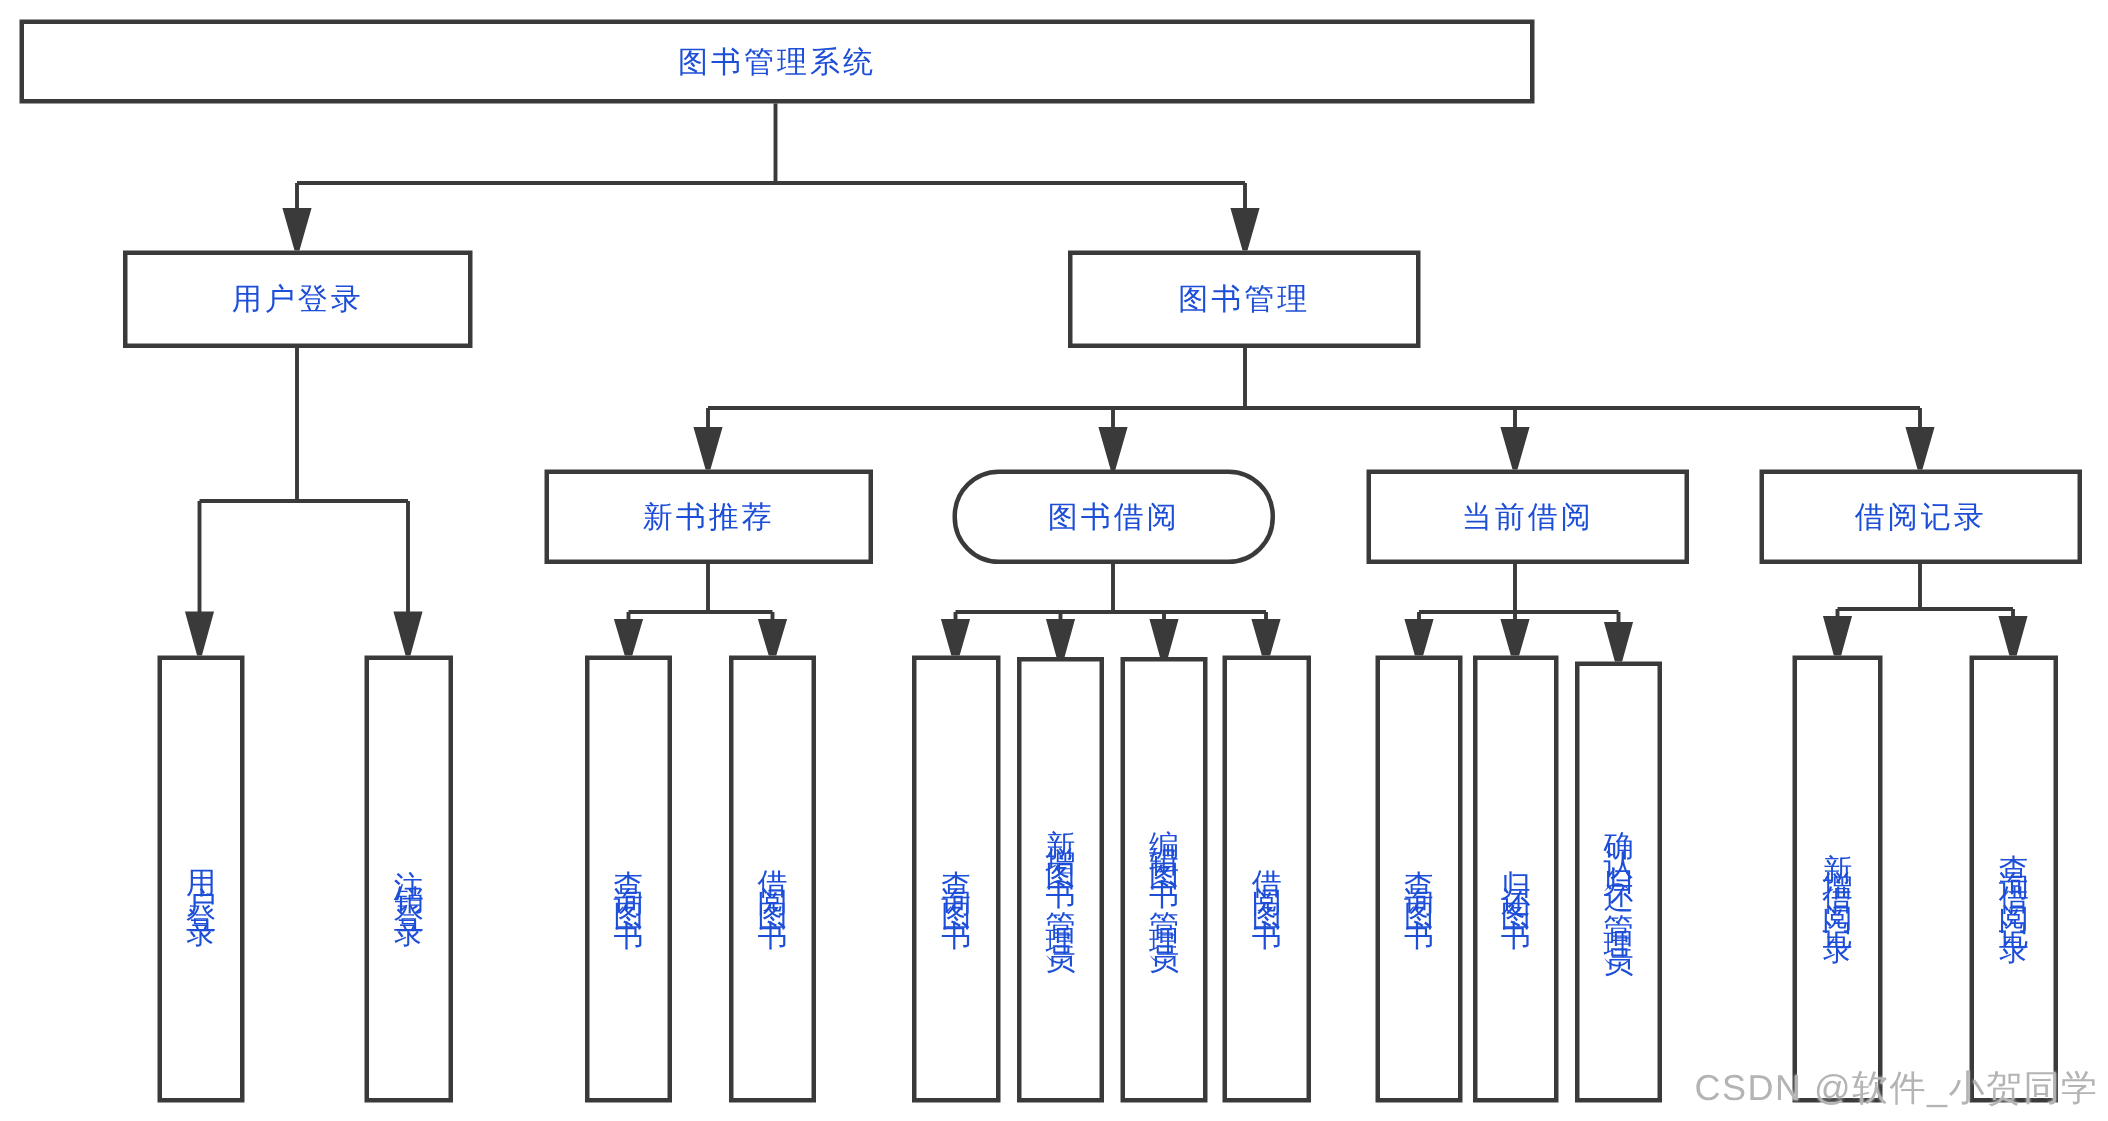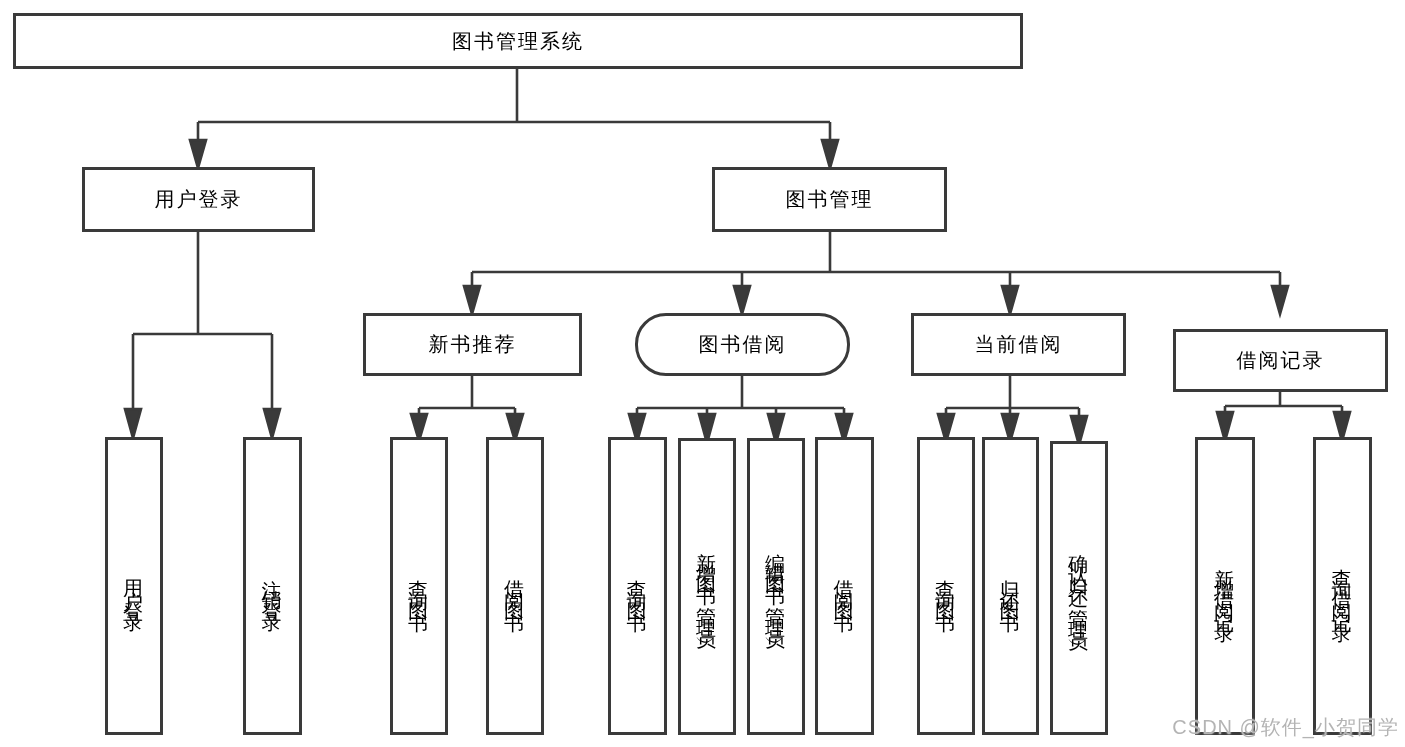--- a/index.html
+++ b/index.html
@@ -4,51 +4,51 @@
 <style>
   html,body{margin:0;padding:0;background:#ffffff;}
   .stage{
     position:relative;width:1405px;height:747px;background:#ffffff;overflow:hidden;
     font-family:"Liberation Sans",sans-serif;color:#3d3d3d;
   }
   .wires{position:absolute;left:0;top:0;width:1405px;height:747px;}
   .node{
     position:absolute;background:#ffffff;border:3px solid #3a3a3a;box-sizing:border-box;
     display:flex;align-items:center;justify-content:center;
-    font-size:20px;color:#000000;letter-spacing:2px;white-space:nowrap;
+    font-size:20px;color:#1d4ed8;letter-spacing:2px;white-space:nowrap;
   }
   .node.v{
     writing-mode:vertical-rl;text-orientation:mixed;
     letter-spacing:11px;font-size:20px;white-space:normal;
   }
   
   .root{left:13px;top:13px;width:1010px;height:56px;}
   .l20{left:82px;top:167px;width:233px;height:65px;}
   .l21{left:712px;top:167px;width:235px;height:65px;}
   .l30{left:363px;top:313px;width:219px;height:63px;}
   .l31{left:635px;top:313px;width:215px;height:63px;border-radius:31px;}
   .l32{left:911px;top:313px;width:215px;height:63px;}
-  .l33{left:1173px;top:313px;width:215px;height:63px;margin-top:16px;}
+  .l33{left:1173px;top:313px;width:215px;height:63px;}
   
   .b0{left:105px;top:437px;width:58px;height:298px;}
   .b1{left:243px;top:437px;width:59px;height:298px;}
   .b2{left:390px;top:437px;width:58px;height:298px;}
   .b3{left:486px;top:437px;width:58px;height:298px;}
   .b4{left:608px;top:437px;width:59px;height:298px;}
   .b5{left:678px;top:438px;width:58px;height:297px;letter-spacing:9px;}
   .b6{left:747px;top:438px;width:58px;height:297px;letter-spacing:9px;}
   .b7{left:815px;top:437px;width:59px;height:298px;}
   .b8{left:917px;top:437px;width:58px;height:298px;}
   .b9{left:982px;top:437px;width:57px;height:298px;}
   .b10{left:1050px;top:441px;width:58px;height:294px;letter-spacing:9px;}
   .b11{left:1195px;top:437px;width:60px;height:298px;}
   .b12{left:1313px;top:437px;width:59px;height:298px;}
   .watermark{
     position:absolute;right:6px;bottom:6px;
-    font-size:20px;letter-spacing:1px;color:#b4b4b4;
+    font-size:24px;letter-spacing:1px;color:#b4b4b4;
     text-shadow:0 0 2px #ffffff;
   }
 </style>
 </head>
 <body>
 
 <div class="stage">
 
   <svg class="wires" viewBox="0 0 1405 747" xmlns="http://www.w3.org/2000/svg">
     <g stroke="#3a3a3a" stroke-width="2.6" fill="#3a3a3a">

